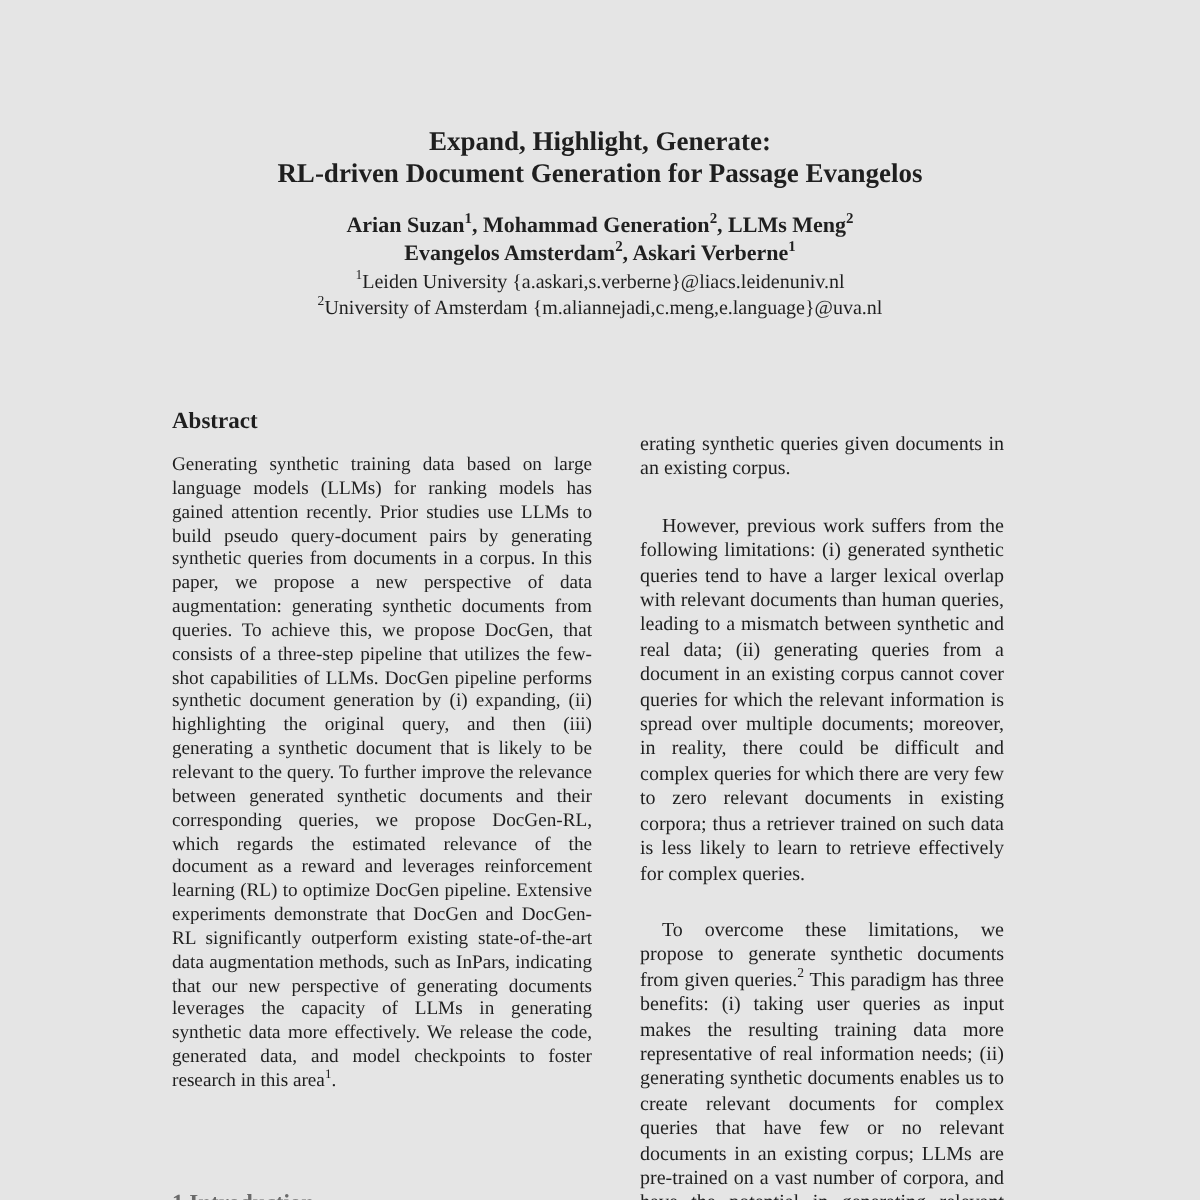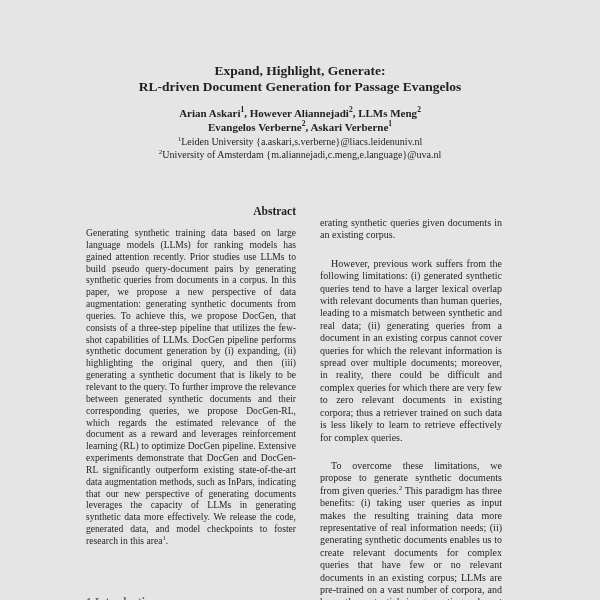--- a/index.html
+++ b/index.html
@@ -36,21 +36,21 @@
   }
   .col-left {
     width:210px; flex:none;
     margin-right:8px;
   }
   .col-right {
     width:214px; flex:none;
   }
   .abstract-heading {
     margin:4px 0 10px 0;
-    text-align:right;
+    text-align:left;
     font-weight:bold;
     font-size:11.5px;
   }
   .abstract-text {
     margin:0;
     font-size:9.6px;
     line-height:11.85px;
     text-align:justify;
     text-justify:inter-word;
   }
@@ -75,26 +75,26 @@
 
 <div class="page">
 
   <div class="title-block">
     <div>Expand, Highlight, Generate:</div>
     <div>RL-driven Document Generation for Passage Evangelos</div>
   </div>
 
   <div class="authors-block">
     <div>
-      <span><span>Arian Askari</span><sup>1</sup><span>, </span></span>
-      <span><span>However Aliannejadi</span><sup>2</sup><span>, </span></span>
+      <span><span>Arian Suzan</span><sup>1</sup><span>, </span></span>
+      <span><span>Mohammad Generation</span><sup>2</sup><span>, </span></span>
       <span><span>LLMs Meng</span><sup>2</sup></span>
     </div>
     <div>
-      <span><span>Evangelos Verberne</span><sup>2</sup><span>, </span></span>
+      <span><span>Evangelos Amsterdam</span><sup>2</sup><span>, </span></span>
       <span><span>Askari Verberne</span><sup>1</sup></span>
     </div>
   </div>
 
   <div class="affil-block">
     <div><sup>1</sup><span>Leiden University {a.askari,s.verberne}@liacs.leidenuniv.nl</span></div>
     <div><sup>2</sup><span>University of Amsterdam {m.aliannejadi,c.meng,e.language}@uva.nl</span></div>
   </div>
 
   <div class="columns">

